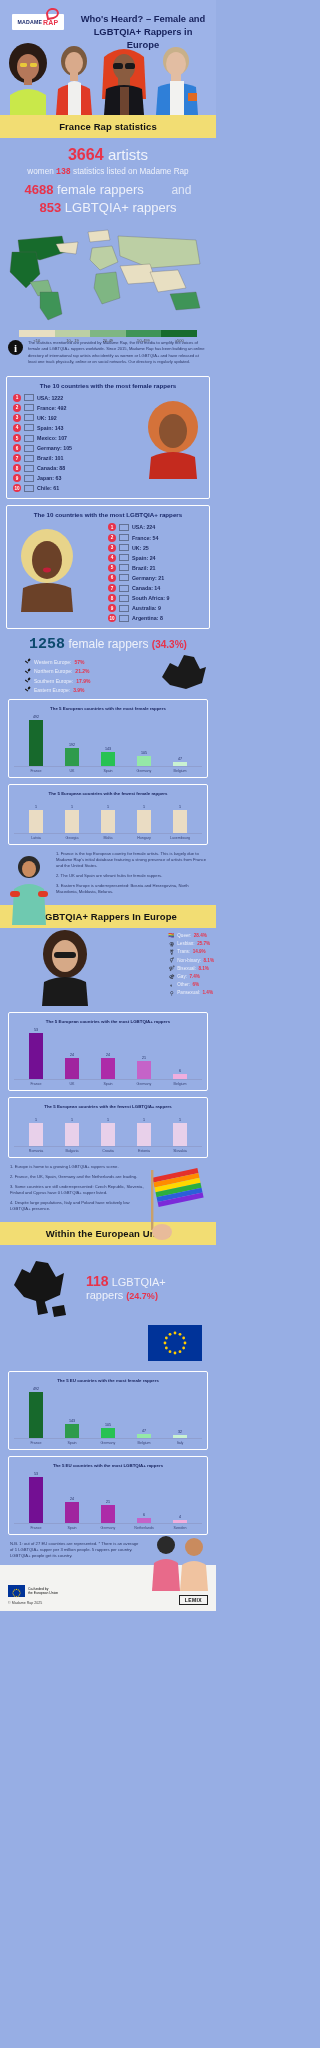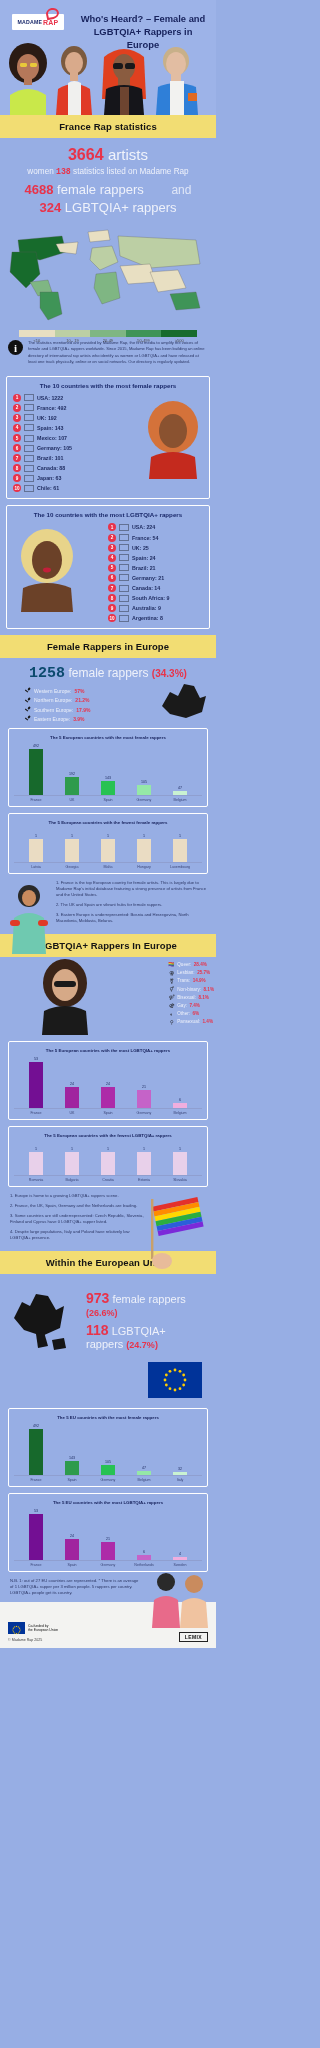--- a/index.html
+++ b/index.html
@@ -167,21 +167,21 @@
       <span>women</span>
       <b>138</b>
       <span>statistics listed on Madame Rap</span>
     </div>
     <div class="stat-row">
       <span class="n">4688</span>
       <span>female rappers</span>
       <span class="small-and">and</span>
     </div>
     <div class="stat-row">
-      <span class="n">324</span>
+      <span class="n">853</span>
       <span>LGBTQIA+ rappers</span>
     </div>
   </div>
 
   <div class="worldmap">
     <svg width="216" height="100" viewBox="0 0 216 100">
       <g stroke="#5a5a5a" stroke-width="0.3">
         <path d="M18 18 L62 14 L66 30 L40 38 L20 34 Z" fill="#176b2c"></path>
         <path d="M12 30 L36 30 L40 52 L26 66 L10 50 Z" fill="#176b2c"></path>
         <path d="M30 60 L48 58 L52 70 L38 74 Z" fill="#7fb683"></path>
@@ -333,21 +333,20 @@
         </div>
       </div>
     <svg class="rank-photo" style="left:4px;top:20px" width="72" height="86" viewBox="0 0 72 86">
       <ellipse cx="36" cy="30" rx="26" ry="27" fill="#e8d48a"></ellipse>
       <ellipse cx="36" cy="34" rx="15" ry="19" fill="#6b4128"></ellipse>
       <ellipse cx="36" cy="44" rx="4" ry="2.4" fill="#c21f3a"></ellipse>
       <path d="M10 86 L12 62 Q36 52 60 62 L62 86 Z" fill="#6b4128"></path>
     </svg>
   </div>
 
-  <div class="band" style="margin-top:6px">Female Rappers in Europe</div>
 
   <div class="pct-head">
     <span class="n">1258</span>
     <span>female rappers</span>
     <span class="p">(34.3%)</span>
   </div>
 
   <div style="position:relative">
     <div class="region-list" id="region-list">
         <div class="region-item">
@@ -612,25 +611,20 @@
 
   <div class="band" style="margin-top:6px">Within the European Union</div>
 
   <div style="display:flex;align-items:center;padding:8px 6px 4px;gap:4px">
     <svg width="72" height="68" viewBox="0 0 72 68">
       <path d="M8 32 L16 16 L24 20 L30 8 L42 10 L50 24 L58 20 L54 42 L36 50 L18 44 Z" fill="#151515"></path>
       <path d="M30 48 L38 46 L42 60 L32 62 Z" fill="#151515"></path>
       <path d="M46 54 L58 52 L60 62 L48 64 Z" fill="#151515"></path>
     </svg>
     <div class="eu-stats" style="flex:1;text-align:left">
-      <div class="eu-row">
-        <span class="n">973</span>
-        <span>female rappers</span>
-        <span class="p">(26.6%)</span>
-      </div>
       <div class="eu-row">
         <span class="n">118</span>
         <span>LGBTQIA+ rappers</span>
         <span class="p">(24.7%)</span>
       </div>
     </div>
   </div>
 
   <div style="display:flex;justify-content:flex-end;padding:0 14px 4px">
     <svg width="54" height="36" viewBox="0 0 54 36">

